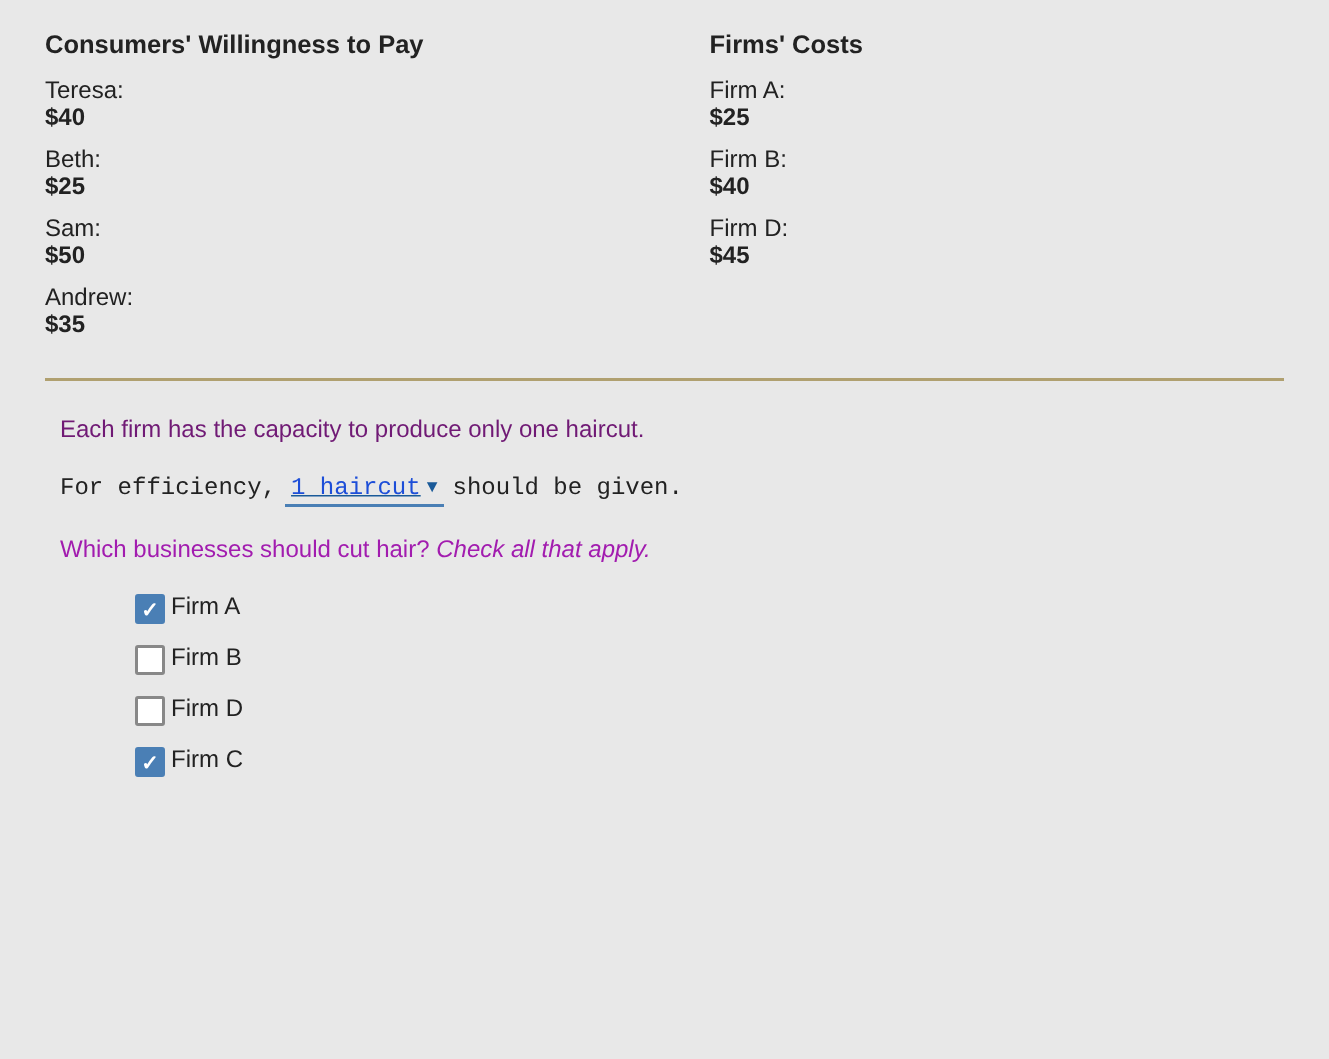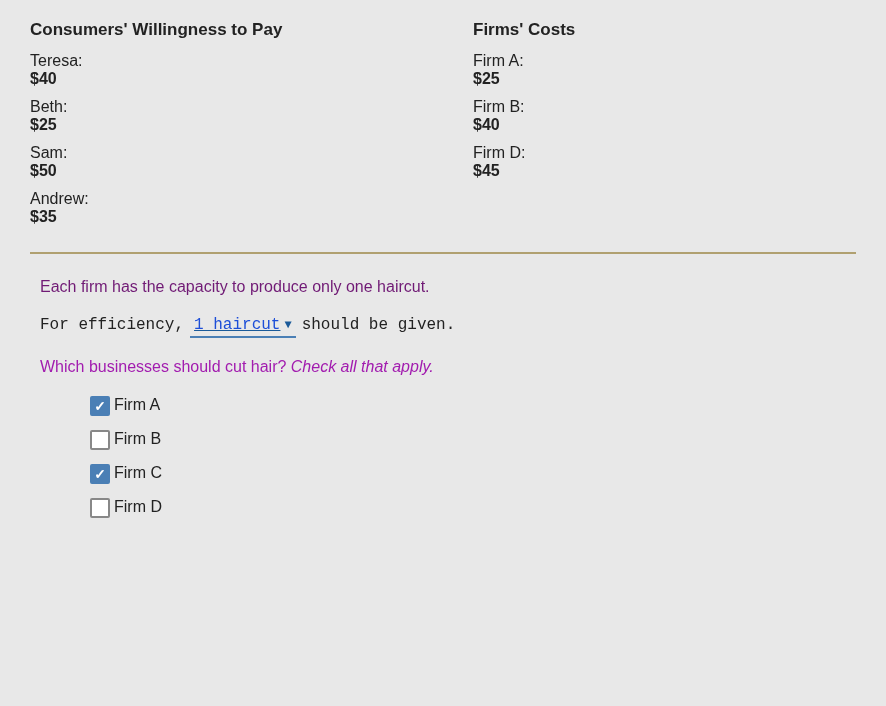--- a/index.html
+++ b/index.html
@@ -226,26 +226,26 @@
         <div class="checkbox checked"></div>
         <span>Firm A</span>
       </div>
 
       <div class="checkbox-row">
         <div class="checkbox unchecked"></div>
         <span>Firm B</span>
       </div>
 
       <div class="checkbox-row">
+        <div class="checkbox unchecked"></div>
+        <span>Firm D</span>
+      </div>
+
+      <div class="checkbox-row">
         <div class="checkbox checked"></div>
         <span>Firm C</span>
       </div>
 
-      <div class="checkbox-row">
-        <div class="checkbox unchecked"></div>
-        <span>Firm D</span>
-      </div>
-
     </div>
 
   </div>
 
 </div>
 
 </body></html>

